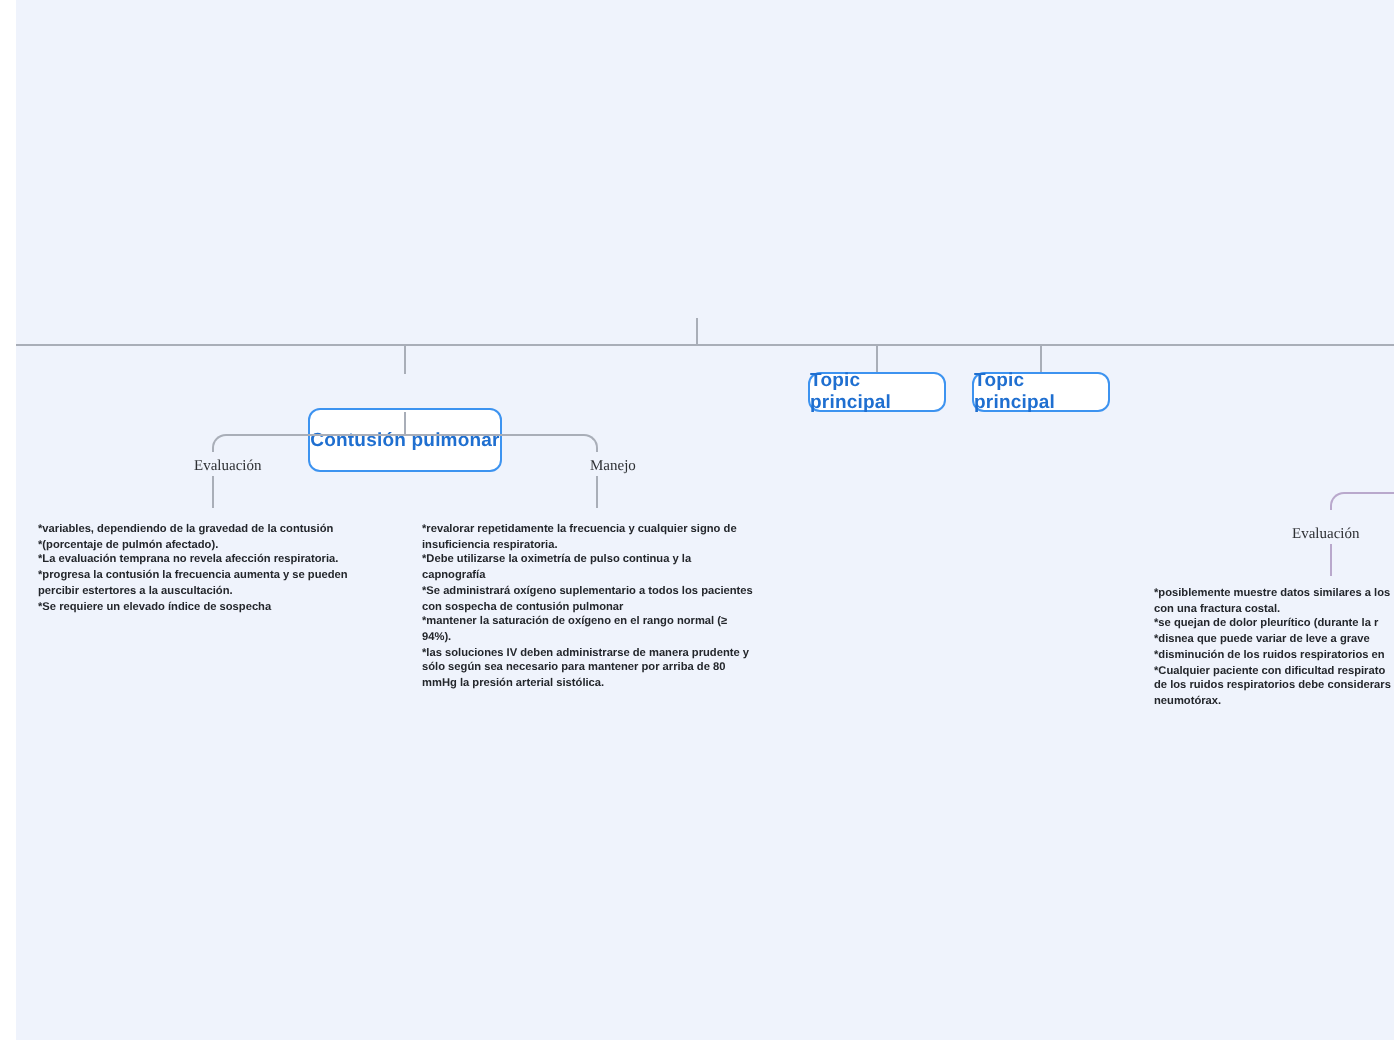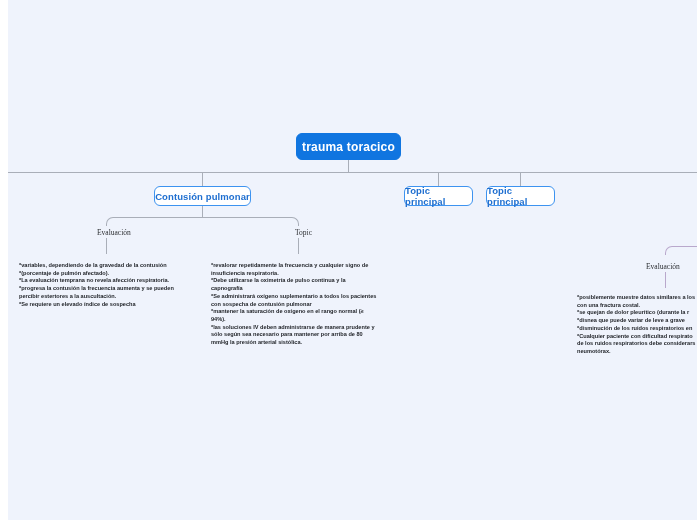--- a/index.html
+++ b/index.html
@@ -114,39 +114,38 @@
 </style>
 </head>
 <body>
 
 <div id="canvas">
 
   <div class="trunk"></div>
 
   <div class="vline" style="left:340px; top:159px; height:14px;"></div>
 
-  <div class="node-root" style="left:288px; top:133px; width:105px; height:27px;">trauma toracico</div>
 
   <div class="vline" style="left:194px; top:172px; height:15px;"></div>
   <div class="vline" style="left:430px; top:172px; height:15px;"></div>
   <div class="vline" style="left:512px; top:172px; height:15px;"></div>
 
-  <div class="node-topic" style="left:146px; top:186px; width:97px; height:20px;">Contusión pulmonar</div>
+  <div class="node-topic" style="left:146px; top:204px; width:97px; height:32px;">Contusión pulmonar</div>
 
   <div class="node-topic" style="left:396px; top:186px; width:69px; height:20px;">Topic principal</div>
 
   <div class="node-topic" style="left:478px; top:186px; width:69px; height:20px;">Topic principal</div>
 
   <div class="vline" style="left:194px; top:206px; height:11px;"></div>
   <div class="bracket" style="left:98px; top:217px; width:193px; height:9px;"></div>
   <div class="vline" style="left:98px; top:238px; height:16px;"></div>
   <div class="vline" style="left:290px; top:238px; height:16px;"></div>
 
   <div class="node-sub" style="left:89px; top:228px;">Evaluación</div>
-  <div class="node-sub" style="left:287px; top:228px;">Topic</div>
+  <div class="node-sub" style="left:287px; top:228px;">Manejo</div>
 
   <div class="bracket-purple" style="left:657px; top:246px; width:60px; height:9px;"></div>
   <div class="vline-purple" style="left:657px; top:272px; height:16px;"></div>
 
   <div class="node-sub" style="left:638px; top:262px;">Evaluación</div>
 
   <div class="textblock" style="left:11px; top:262px; width:185px;">*variables, dependiendo de la gravedad de la contusión
 *(porcentaje de pulmón afectado).
 *La evaluación temprana no revela afección respiratoria.
 *progresa la contusión la frecuencia aumenta y se pueden

